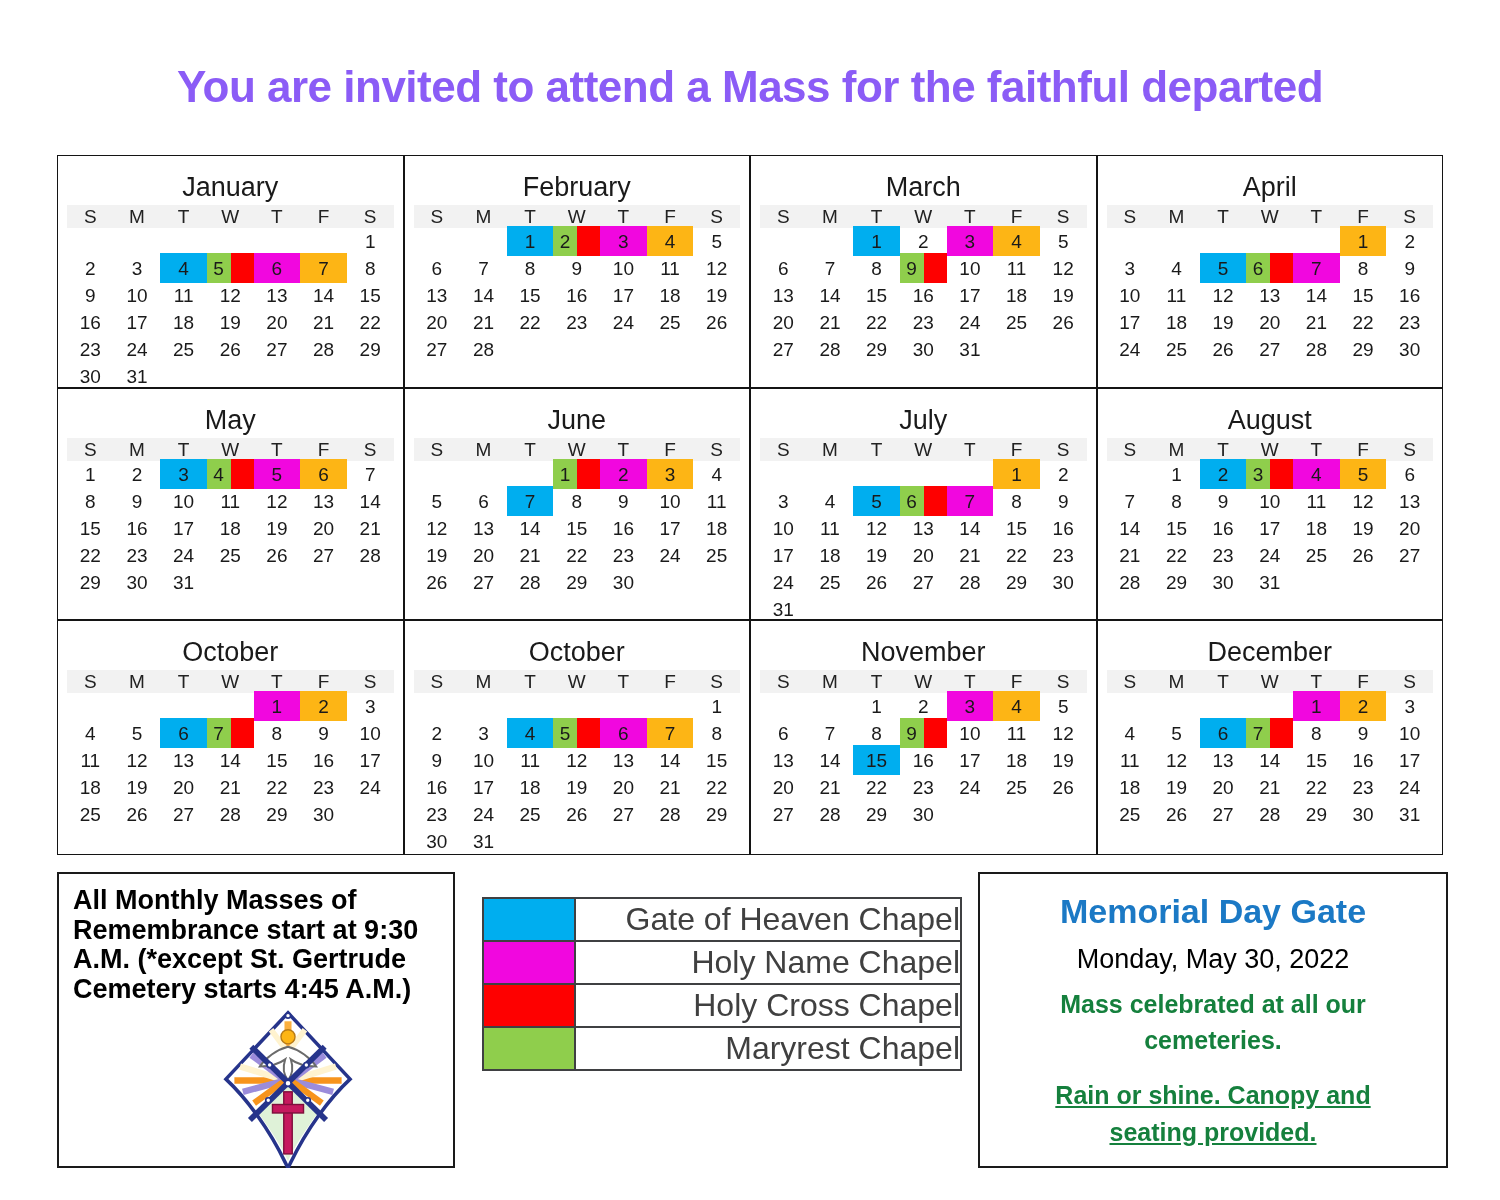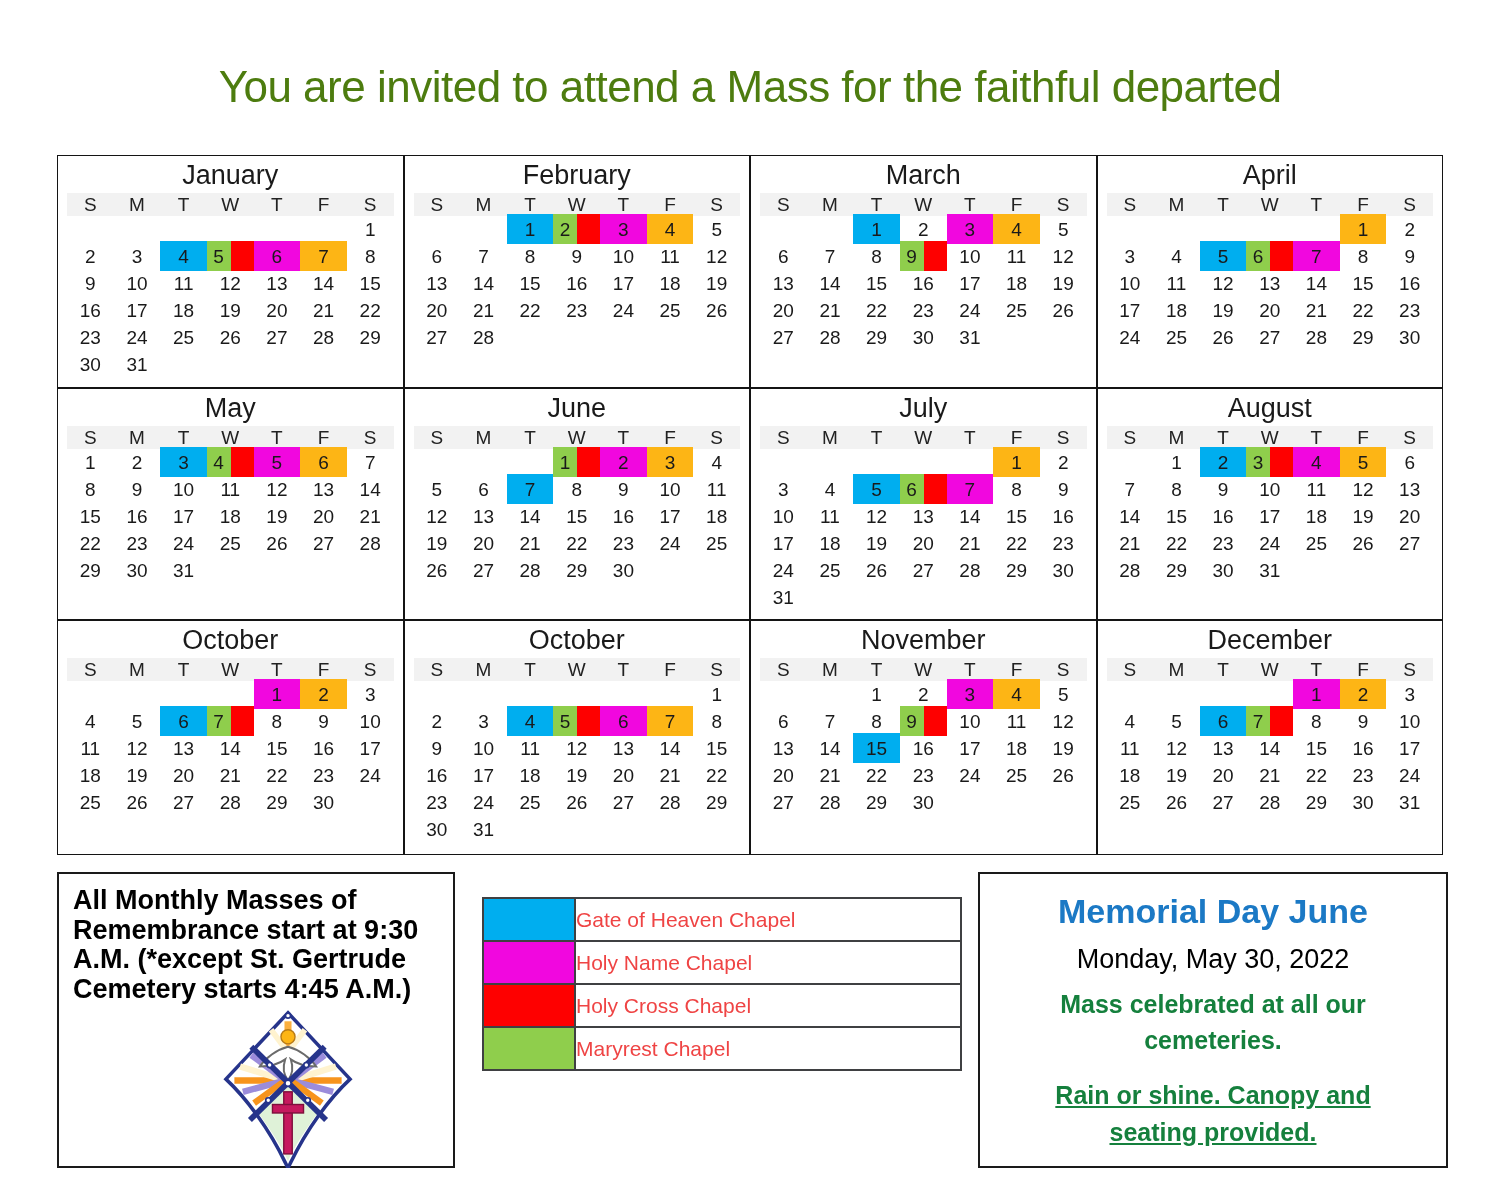--- a/index.html
+++ b/index.html
@@ -1,47 +1,47 @@
 <!DOCTYPE html>
 <html><head>
 <meta charset="utf-8">
 <style>
   html,body{margin:0;padding:0;background:#ffffff;}
   .page{position:relative;width:1500px;height:1200px;background:#ffffff;
         font-family:"Liberation Sans","DejaVu Sans",sans-serif;color:#1a1a1a;overflow:hidden;}
 
   .title{position:absolute;top:62px;left:0;width:100%;margin:0;text-align:center;
-         font-size:44px;font-weight:normal;letter-spacing:-0.5px;color:#4d7c0f;}
+         font-size:44px;font-weight:bold;letter-spacing:-0.5px;color:#8b5cf6;}
 
   
   .months{position:absolute;left:57px;top:155px;width:1386px;height:700px;
           display:grid;grid-template-columns:repeat(4,1fr);grid-template-rows:233px 232px 235px;}
   .month{border:1px solid #141414;box-sizing:border-box;padding:3px 9px 0;overflow:hidden;background:#fff;}
-  .month-title{text-align:center;font-size:27px;line-height:32px;margin:0 0 2px;color:#1a1a1a;}
+  .month-title{text-align:center;font-size:27px;line-height:32px;margin:12px 0 2px;color:#1a1a1a;}
   .day-head{display:grid;grid-template-columns:repeat(7,1fr);background:#f2f2f2;
             height:23px;line-height:23px;font-size:19px;color:#222;text-align:center;}
   .dates{display:grid;grid-template-columns:repeat(7,1fr);grid-auto-rows:27px;
          font-size:19px;text-align:center;color:#1a1a1a;}
   .dcell{position:relative;line-height:27px;}
   .dcell .bg{position:absolute;left:0;right:0;top:-2px;bottom:-1px;z-index:0;}
   .dcell .num{position:relative;z-index:1;display:block;}
   .dcell.split .num{width:50%;}
 
   
   .box{position:absolute;border:2px solid #1a1a1a;box-sizing:border-box;background:#fff;}
   .left-box{left:57px;top:872px;width:398px;height:296px;}
   .note{margin:12px 14px 0;font-size:27px;font-weight:bold;line-height:1.1;color:#000;}
   .logo{position:absolute;left:150px;top:136px;width:158px;height:158px;}
 
   .legend{position:absolute;left:482px;top:897px;width:480px;}
   .legend-row{display:flex;height:45px;border:2px solid #3f4042;box-sizing:border-box;
               margin-top:-2px;background:#fff;}
   .legend-row:first-child{margin-top:0;}
   .legend-swatch{width:90px;border-right:2px solid #3f4042;}
-  .legend-label{flex:1;text-align:left;font-size:21px;line-height:41px;color:#ef4444;}
+  .legend-label{flex:1;text-align:right;font-size:32px;line-height:41px;color:#404040;}
 
   .right-box{left:978px;top:872px;width:470px;height:296px;text-align:center;}
   .mem-title{margin:18px 0 0;font-size:34px;font-weight:bold;color:#1b79c5;}
   .mem-date{margin:14px 0 0;font-size:27px;font-weight:normal;line-height:1.07;color:#000;}
   .mem-body{margin:12px auto 0;width:390px;font-size:25px;font-weight:bold;line-height:1.45;color:#15803d;}
   .mem-body + .mem-body{margin-top:19px;text-decoration:underline;}
 </style>
 </head>
 <body>
 
@@ -1469,20 +1469,20 @@
         <div class="legend-swatch" style="background: rgb(254, 0, 0);"></div>
         <div class="legend-label">Holy Cross Chapel</div>
       </div>
       <div class="legend-row">
         <div class="legend-swatch" style="background: rgb(143, 206, 76);"></div>
         <div class="legend-label">Maryrest Chapel</div>
       </div>
     </div>
 
   <div class="box right-box">
-    <h2 class="mem-title">Memorial Day June</h2>
+    <h2 class="mem-title">Memorial Day Gate</h2>
     <p class="mem-date"><span>Monday, May 30, 2022</span><br>
       </p>
     <p class="mem-body">Mass celebrated at all our cemeteries.</p>
     <p class="mem-body">Rain or shine. Canopy and seating provided.</p>
   </div>
 
 </div>
 
 </body></html>

